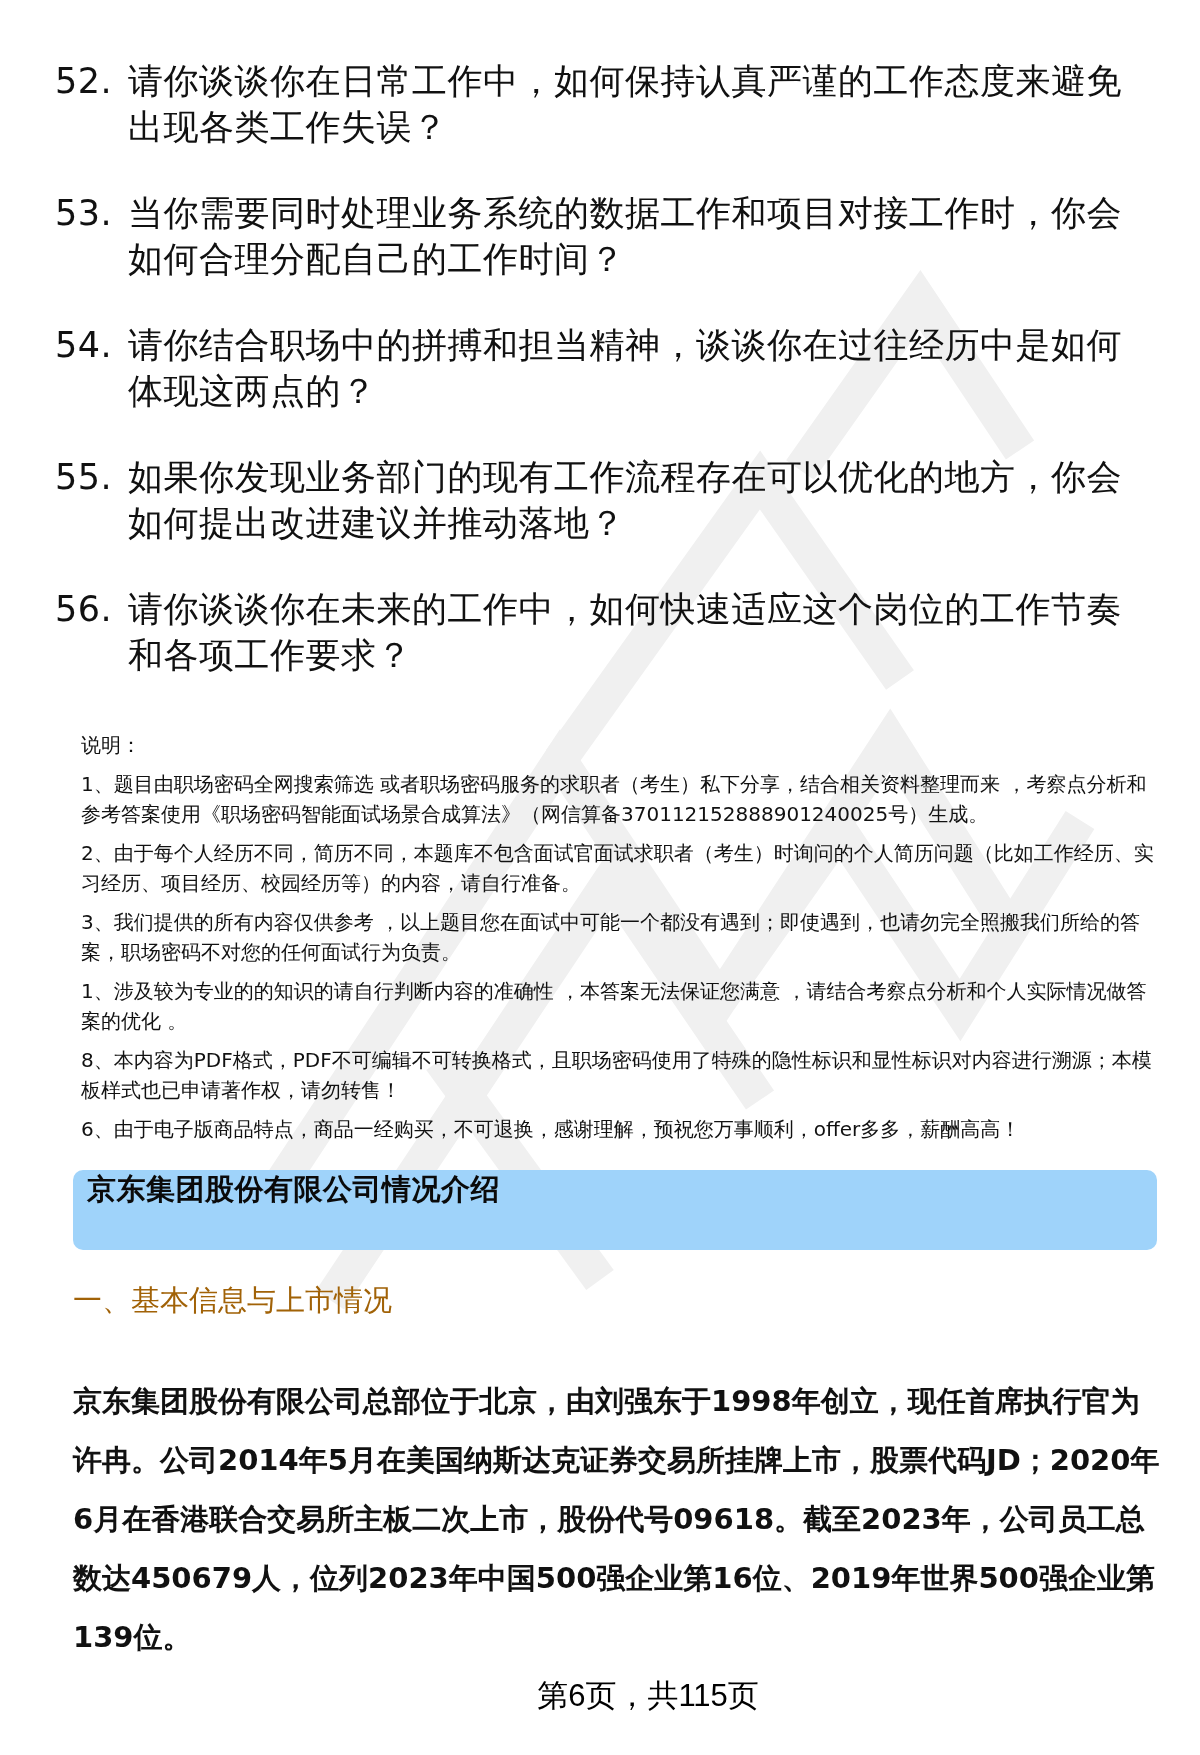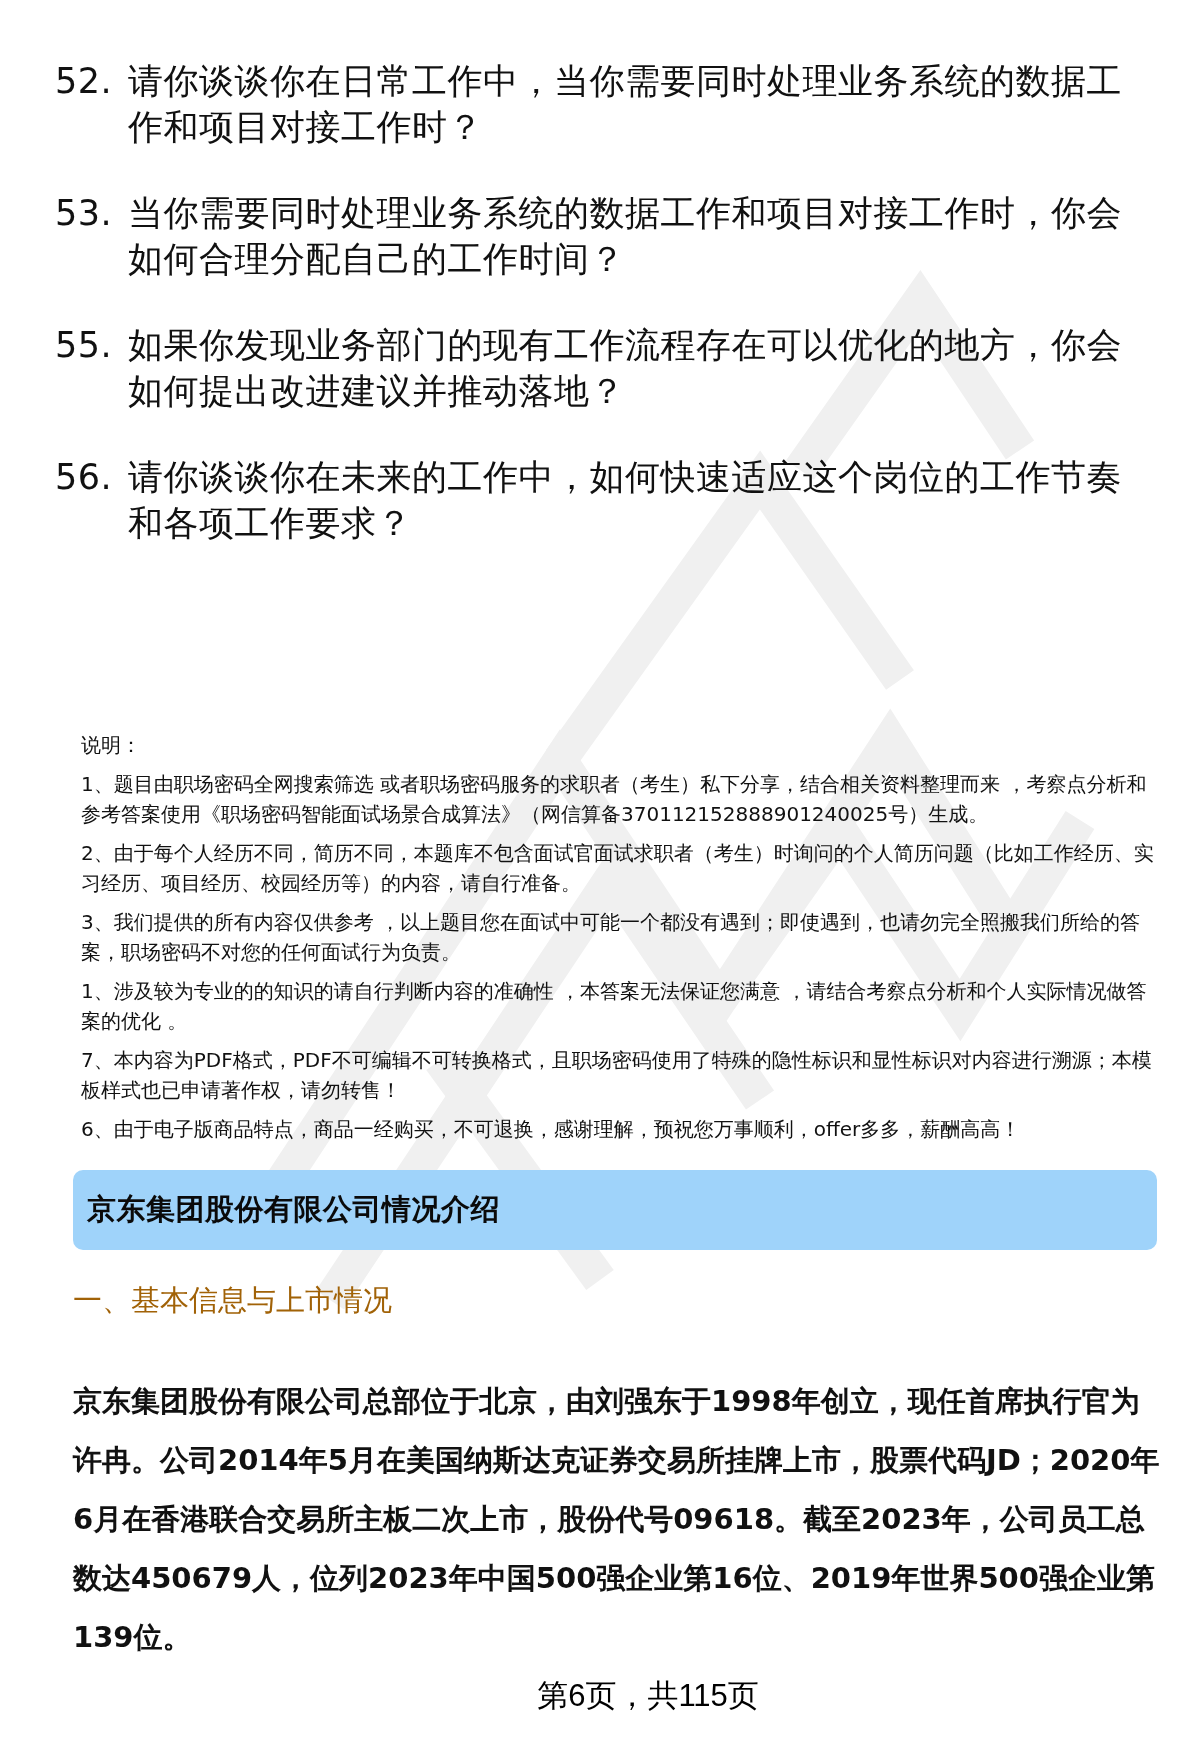--- a/index.html
+++ b/index.html
@@ -71,21 +71,20 @@
     
     .section-bar {
       position: absolute;
       left: 73px;
       top: 1170px;
       width: 1084px;
       height: 80px;
       background: #9fd3fa;
       border-radius: 10px;
       display: flex;
-      align-items: center;
       box-sizing: border-box;
       padding-left: 14px;
     }
     .section-bar .section-title {
       font-size: 29px;
       font-weight: bold;
       color: #0a0a0a;
       letter-spacing: 0.5px;
     }
 
@@ -137,43 +136,47 @@
       <path d="M440 1060 L600 1280"></path>
       <path d="M800 470 L920 300 L1020 450"></path>
     </g>
   </svg>
 
   <div class="content">
 
     <div class="questions">
       <div class="question">
         <span class="q-num">52.</span>
-        <span class="q-text">请你谈谈你在日常工作中，当你需要同时处理业务系统的数据工作和项目对接工作时？</span>
+        <span class="q-text">请你谈谈你在日常工作中，如何保持认真严谨的工作态度来避免出现各类工作失误？</span>
       </div>
       <div class="question">
         <span class="q-num">53.</span>
         <span class="q-text">当你需要同时处理业务系统的数据工作和项目对接工作时，你会如何合理分配自己的工作时间？</span>
+      </div>
+      <div class="question">
+        <span class="q-num">54.</span>
+        <span class="q-text">请你结合职场中的拼搏和担当精神，谈谈你在过往经历中是如何体现这两点的？</span>
       </div>
       <div class="question">
         <span class="q-num">55.</span>
         <span class="q-text">如果你发现业务部门的现有工作流程存在可以优化的地方，你会如何提出改进建议并推动落地？</span>
       </div>
       <div class="question">
         <span class="q-num">56.</span>
         <span class="q-text">请你谈谈你在未来的工作中，如何快速适应这个岗位的工作节奏和各项工作要求？</span>
       </div>
     </div>
 
     <div class="notes">
       <p class="note-line">说明：</p>
       <p class="note-line">1、题目由职场密码全网搜索筛选 或者职场密码服务的求职者（考生）私下分享，结合相关资料整理而来 ，考察点分析和参考答案使用《职场密码智能面试场景合成算法》（网信算备370112152888901240025号）生成。</p>
       <p class="note-line">2、由于每个人经历不同，简历不同，本题库不包含面试官面试求职者（考生）时询问的个人简历问题（比如工作经历、实习经历、项目经历、校园经历等）的内容，请自行准备。</p>
       <p class="note-line">3、我们提供的所有内容仅供参考 ，以上题目您在面试中可能一个都没有遇到；即使遇到，也请勿完全照搬我们所给的答案，职场密码不对您的任何面试行为负责。</p>
       <p class="note-line">1、涉及较为专业的的知识的请自行判断内容的准确性 ，本答案无法保证您满意 ，请结合考察点分析和个人实际情况做答案的优化 。</p>
-      <p class="note-line">7、本内容为PDF格式，PDF不可编辑不可转换格式，且职场密码使用了特殊的隐性标识和显性标识对内容进行溯源；本模板样式也已申请著作权，请勿转售！</p>
+      <p class="note-line">8、本内容为PDF格式，PDF不可编辑不可转换格式，且职场密码使用了特殊的隐性标识和显性标识对内容进行溯源；本模板样式也已申请著作权，请勿转售！</p>
       <p class="note-line">6、由于电子版商品特点，商品一经购买，不可退换，感谢理解，预祝您万事顺利，offer多多，薪酬高高！</p>
     </div>
 
     <div class="section-bar">
       <span class="section-title">京东集团股份有限公司情况介绍</span>
     </div>
 
     <div class="subheading">一、基本信息与上市情况</div>
 
     <div class="paragraph">京东集团股份有限公司总部位于北京，由刘强东于1998年创立，现任首席执行官为许冉。公司2014年5月在美国纳斯达克证券交易所挂牌上市，股票代码JD；2020年6月在香港联合交易所主板二次上市，股份代号09618。截至2023年，公司员工总数达450679人，位列2023年中国500强企业第16位、2019年世界500强企业第139位。</div>

